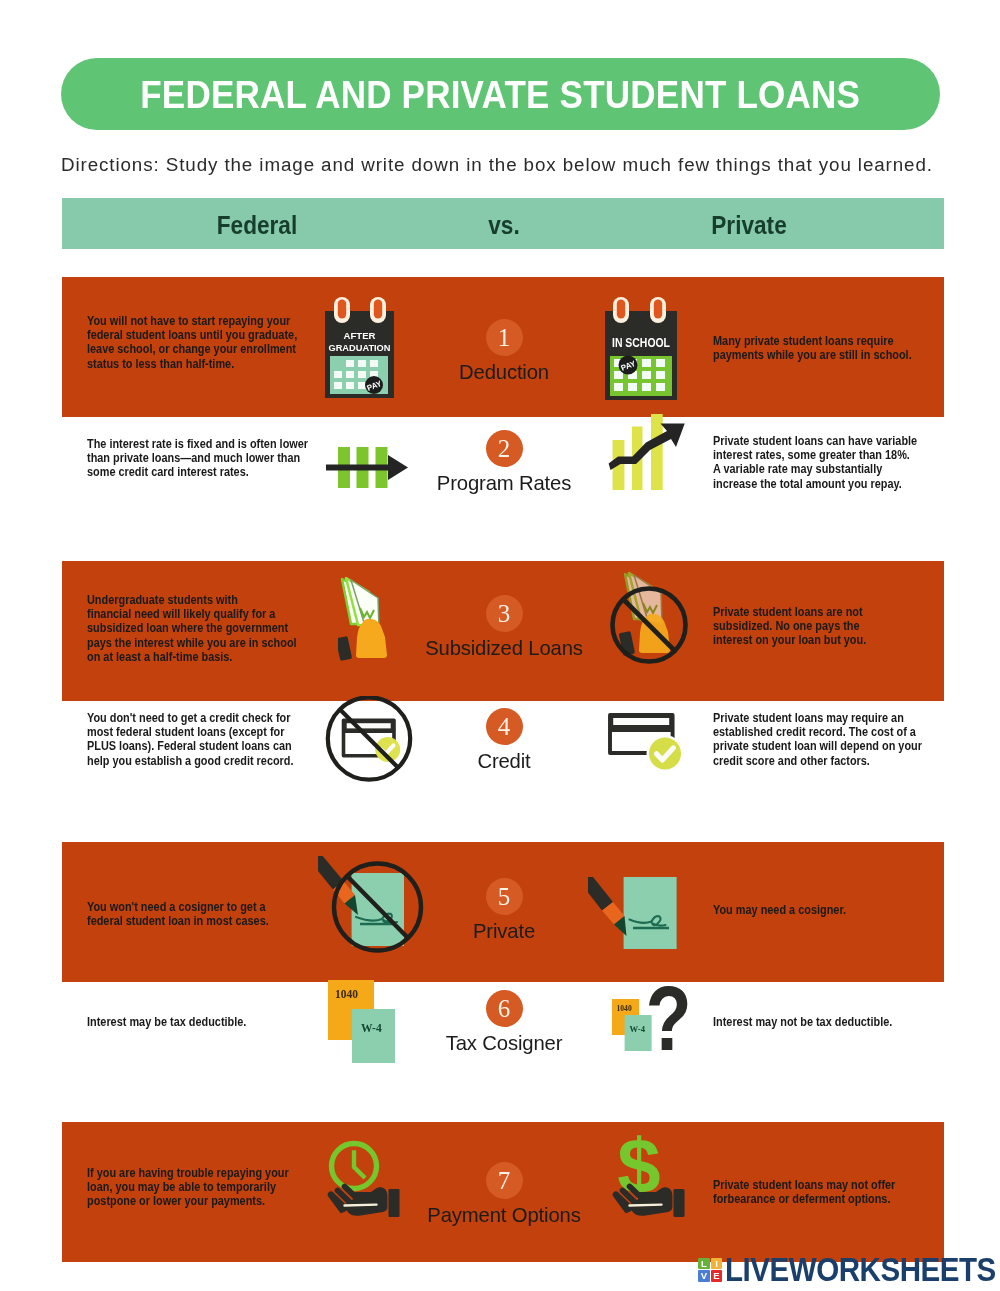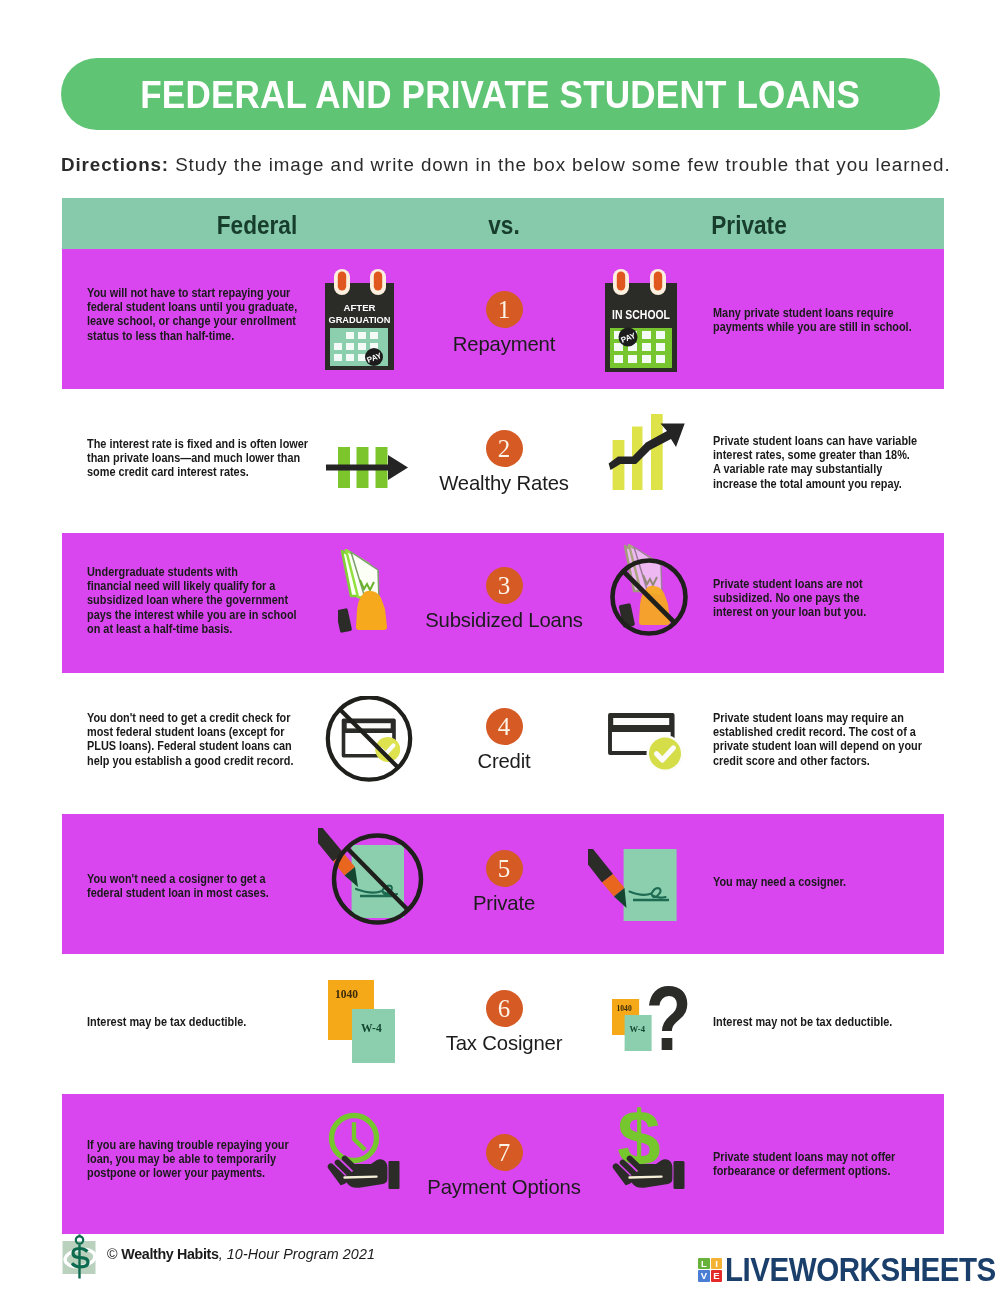--- a/index.html
+++ b/index.html
@@ -10,33 +10,33 @@
   
   .title-pill{position:absolute;left:61px;top:58px;width:879px;height:72px;
     background:#5fc474;border-radius:36px;display:flex;align-items:center;justify-content:center;}
   .title-text{color:#ffffff;font-size:39.7px;font-weight:bold;letter-spacing:.2px;
     font-family:"Liberation Sans",sans-serif;white-space:nowrap;
     transform:scaleX(.884);}
 
   
   .directions{position:absolute;left:61px;top:154px;width:900px;font-size:18.8px;color:#2b2b2b;
     white-space:nowrap;letter-spacing:.9px;}
-  .directions b{font-weight:bold;}
+  .directions b{font-weight:normal;}
 
   
   .colhead{position:absolute;left:62px;top:198px;width:882px;height:51px;background:#87c9ab;}
   .colhead span{position:absolute;font-weight:bold;color:#173d2c;font-size:26px;
     transform:scaleX(.87);white-space:nowrap;}
   .ch-left{left:95px;top:12px;width:200px;text-align:center;}
   .ch-mid{left:342px;top:12px;width:200px;text-align:center;}
   .ch-right{left:587px;top:12px;width:200px;text-align:center;}
 
   
   .row{position:absolute;left:62px;width:882px;height:140px;}
-  .row.beige{background:#d946ef;}
+  .row.beige{background:#c2410c;margin-top:28px;}
   .ltext{position:absolute;left:25px;top:0;width:250px;font-size:12.5px;font-weight:bold;
     color:#1a1a1a;line-height:14.2px;transform:scaleX(.872);transform-origin:left top;}
   .rtext{position:absolute;left:651px;top:0;width:250px;font-size:12.5px;font-weight:bold;
     color:#1a1a1a;line-height:14.2px;transform:scaleX(.872);transform-origin:left top;}
   .ltext div,.rtext div{white-space:nowrap;}
   .center{position:absolute;left:342px;top:0;width:200px;text-align:center;}
   .numcircle{width:37px;height:37px;border-radius:50%;background:#d55a24;color:#fdf3e6;
     font-size:25px;font-weight:400;display:flex;align-items:center;justify-content:center;
     margin:0 auto;font-family:"Liberation Serif",serif;line-height:1;}
   .topic{font-size:20.3px;color:#1c1c1c;margin-top:4px;letter-spacing:-.15px;line-height:24px;}
@@ -62,21 +62,21 @@
 <body>
 
 <div class="page">
 
   <div class="title-pill">
     <span class="title-text">FEDERAL AND PRIVATE STUDENT LOANS</span>
   </div>
 
   <div class="directions">
     <b>Directions:</b>
-    <span>Study the image and write down in the box below some few trouble that you learned.</span>
+    <span>Study the image and write down in the box below much few things that you learned.</span>
   </div>
 
   <div class="colhead">
     <span class="ch-left">Federal</span>
     <span class="ch-mid">vs.</span>
     <span class="ch-right">Private</span>
   </div>
 
   <div class="row beige" style="top:249px">
     <div class="ltext" style="top:37px">
@@ -84,21 +84,21 @@
         <div>federal student loans until you graduate,</div>
         <div>leave school, or change your enrollment</div>
         <div>status to less than half-time.</div>
       </div>
     <div class="rtext" style="top:57px">
         <div>Many private student loans require</div>
         <div>payments while you are still in school.</div>
       </div>
     <div class="center" style="top:42px">
       <div class="numcircle">1</div>
-      <div class="topic">Repayment</div>
+      <div class="topic">Deduction</div>
     </div>
     <div class="licon" style="left:263px;top:20px;width:72px">
       <svg width="72" height="106" viewBox="0 0 72 106">
         <rect x="0" y="14" width="69" height="87" fill="#2b2b28"></rect>
         <g>
           <rect x="9" y="0" width="16" height="26" rx="8" fill="#fdf0de"></rect>
           <rect x="45" y="0" width="16" height="26" rx="8" fill="#fdf0de"></rect>
           <rect x="12.8" y="2.5" width="8.4" height="19" rx="4.2" fill="#e0561f"></rect>
           <rect x="48.8" y="2.5" width="8.4" height="19" rx="4.2" fill="#e0561f"></rect>
         </g>
@@ -163,21 +163,21 @@
         <div>some credit card interest rates.</div>
       </div>
     <div class="rtext" style="top:45px">
         <div>Private student loans can have variable</div>
         <div>interest rates, some greater than 18%.</div>
         <div>A variable rate may substantially</div>
         <div>increase the total amount you repay.</div>
       </div>
     <div class="center" style="top:41px">
       <div class="numcircle">2</div>
-      <div class="topic">Wealthy Rates</div>
+      <div class="topic">Program Rates</div>
     </div>
     <div class="licon" style="left:264px;top:57px;width:82px">
       <svg width="82" height="44" viewBox="0 0 82 44">
         <g fill="#7dc52c">
           <rect x="12" y="1" width="12" height="41"></rect>
           <rect x="30.5" y="1" width="12" height="41"></rect>
           <rect x="49.5" y="1" width="12" height="41"></rect>
         </g>
         <path d="M0 18.5 L62 18.5 L62 9 L82 21.5 L62 34 L62 24.5 L0 24.5 Z" fill="#242424"></path>
       </svg>
@@ -403,36 +403,20 @@
           <path d="M14.5 55.5 q2.2 -2 4.2 0 l14 13.5 l-4 4.2 l-14.2 -13.7 q-2 -2 0 -4 Z" fill="#2b2b28"></path>
           <path d="M7.5 59.5 q2.3 -2.3 4.6 -0.3 l16 15.5 q-3.5 4.5 -8.5 5.5 l-12 -16.2 q-2 -2.3 -0.1 -4.5 Z" fill="#2b2b28"></path>
           <path d="M29 62.5 q2 -3.6 6.4 -3.6 l14.6 0 l5.5 -3.6 q3.6 -2.3 7.3 0 q3.6 2.3 3.6 7.3 l0 11 q0 4.5 -4.5 5.5 l-23.8 3.6 q-8.2 0.9 -11.9 -4.5 l-4.5 -6.4 q7.3 -2.7 11 -6.4 Z" fill="#2b2b28"></path>
           <path d="M23.5 72.5 l32 -0.9" fill="none" stroke="#f6f0d8" stroke-width="2.4" stroke-linecap="round"></path>
           <rect x="67.5" y="56" width="11" height="28" rx="1.5" fill="#2b2b28"></rect>
         </g>
       </svg>
     </div>
   </div>
 
-  <div class="footer">
-    <svg class="wh-logo" width="44" height="52" viewBox="0 0 44 52">
-      <path d="M2.5 9 h33 v33 h-33 z" fill="#a8c5ad" opacity=".8"></path>
-      <ellipse cx="20" cy="26" rx="15" ry="8.5" fill="none" stroke="#ffffff" stroke-width="3.4" transform="rotate(-9 20 26)"></ellipse>
-      <g fill="none" stroke="#0d6b4f">
-        <circle cx="19.5" cy="8" r="3.7" stroke-width="2.2"></circle>
-        <path d="M19.5 2.4 v1.6" stroke-width="2.2"></path>
-        <path d="M19.5 12.5 v34" stroke-width="2.4"></path>
-        <path d="M27.5 19.5 q-3 -3 -8 -3 q-6.5 0 -6.5 4.6 q0 4.6 7.5 4.6 q7.5 0 7.5 4.6 q0 4.6 -7.5 4.6 q-5.6 0 -8.5 -3.7" stroke-width="3.2"></path>
-      </g>
-    </svg>
-    <div class="fcopy">
-      <span>©</span>
-      <b>Wealthy Habits</b><i>, 10-Hour Program 2021</i>
-    </div>
-  </div>
 
   <div class="lws">
     <div class="lws-grid">
       <div style="background:#68b23c">L</div>
       <div style="background:#f3b233">I</div>
       <div style="background:#4a7ed4">V</div>
       <div style="background:#e52a2a">E</div>
     </div>
     <div class="lws-word">LIVEWORKSHEETS</div>
   </div>

